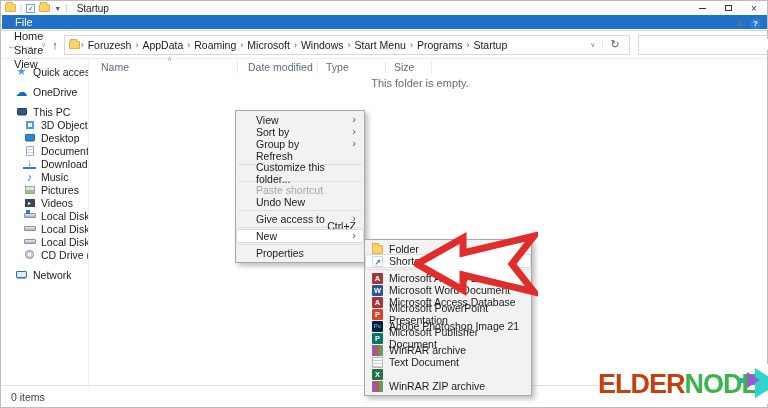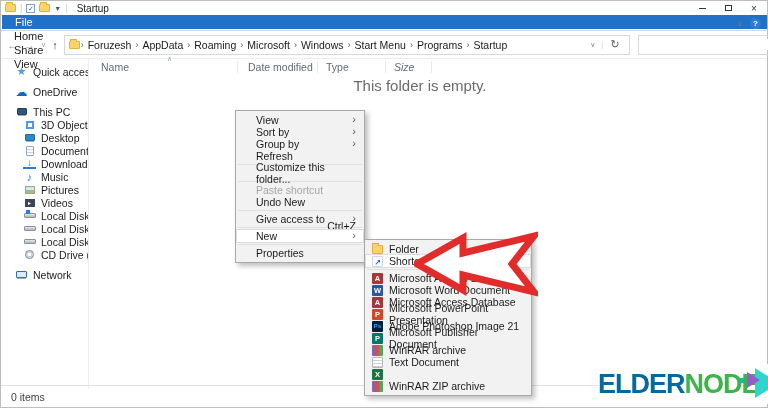--- a/index.html
+++ b/index.html
@@ -67,23 +67,23 @@
   .ic-drive.c::after { content:""; position:absolute; left:1px; top:-4px; width:4px; height:4px; background:#2b7bd4; }
   .ic-cd { width:9px; height:9px; border-radius:50%; background:radial-gradient(circle,#fff 0 1.5px,#c9ced6 1.5px 3.5px,#9aa1ab 3.5px); }
   .ic-net { width:11px; height:7px; background:#dfeaf6; border:1px solid #2f6eb5; border-radius:1px; box-shadow:0 2px 0 -1px #9fb0c4; }
 
   .content { position:relative; flex:1; }
   .col-headers { display:flex; height:16px; align-items:center; font-size:10.5px; color:#5f6b7a; }
   .colh { border-right:1px solid #eaeaea; height:12px; display:flex; align-items:center; }
   .colh.name { width:149px; padding-left:12px; position:relative; }
   .colh.date { width:80px; padding-left:10px; }
   .colh.type { width:68px; padding-left:8px; }
-  .colh.size { width:46px; padding-left:8px;font-style:italic; }
+  .colh.size { width:46px; padding-left:8px; }
   .sort-caret { position:absolute; top:-6px; left:78px; font-size:7px; color:#9aa; }
-  .empty-msg { position:absolute; top:18px; left:0; right:16px; text-align:center; color:#6b6b6b; font-size:15px; }
+  .empty-msg { position:absolute; top:18px; left:0; right:16px; text-align:center; color:#6b6b6b; font-size:11px; }
 
   
   .statusbar { position:absolute; left:0; right:0; bottom:0; height:22px; border-top:1px solid #e1e1e1; display:flex; align-items:center; padding:0 10px; font-size:10.5px; color:#3f3f46; }
   .view-toggles { position:absolute; right:2px; bottom:2px; display:flex; }
   .vt { width:15px; height:13px; margin-left:2px; display:flex; align-items:center; justify-content:center; }
   .vt1-g { width:11px; height:9px; border:1px solid #7da7d9; background:#eaf3fd;
            background-image:repeating-linear-gradient(180deg,#7da7d9 0 1px,transparent 1px 3px); }
   .vt2-g { width:11px; height:9px; border:1px solid #9a9a9a; background:#dfe6ee; }
 
   
@@ -110,21 +110,21 @@
   .fi-excel { background:#217346; }
   .fi-rar { background:linear-gradient(90deg,#8a62a8 0 33%,#cf5050 33% 66%,#5aa05e 66%); }
   .fi-rtf { background:#fff; border:1px solid #8aa0c0; background-image:repeating-linear-gradient(180deg,transparent 0 2px,#9db8dd 2px 3px); }
   .fi-txt { background:#fff; border:1px solid #b5b5b5; background-image:repeating-linear-gradient(180deg,transparent 0 2px,#cfcfcf 2px 3px); }
 
   
   .red-arrow { position:absolute; left:413px; top:224px; z-index:30; }
 
   
   .logo { position:absolute; left:597px; top:363px; z-index:15; display:flex; align-items:center; font-weight:bold; font-size:27px; letter-spacing:-1px; background:#fff; padding:2px 0; }
-  .logo-elder { color:#0369a1; }
+  .logo-elder { color:#c2410c; }
   .logo-node { color:#3cb44a; }
   .logo-tris { position:relative; width:46px; height:36px; margin-left:-12px; }
   .tri { position:absolute; width:0; height:0; border-style:solid; border-color:transparent; }
   .tri-cyan { left:8px; top:2px; border-width:15px 0 15px 24px; border-left-color:#2fd4cd; }
   .tri-purple { left:0px; top:6px; border-width:8px 0 8px 13px; border-left-color:#9b59d0; }
   .tri-dot { position:absolute; left:-8px; top:12px; width:5px; height:5px; background:#19b9a8; }
 </style>
 </head>
 <body>
 

